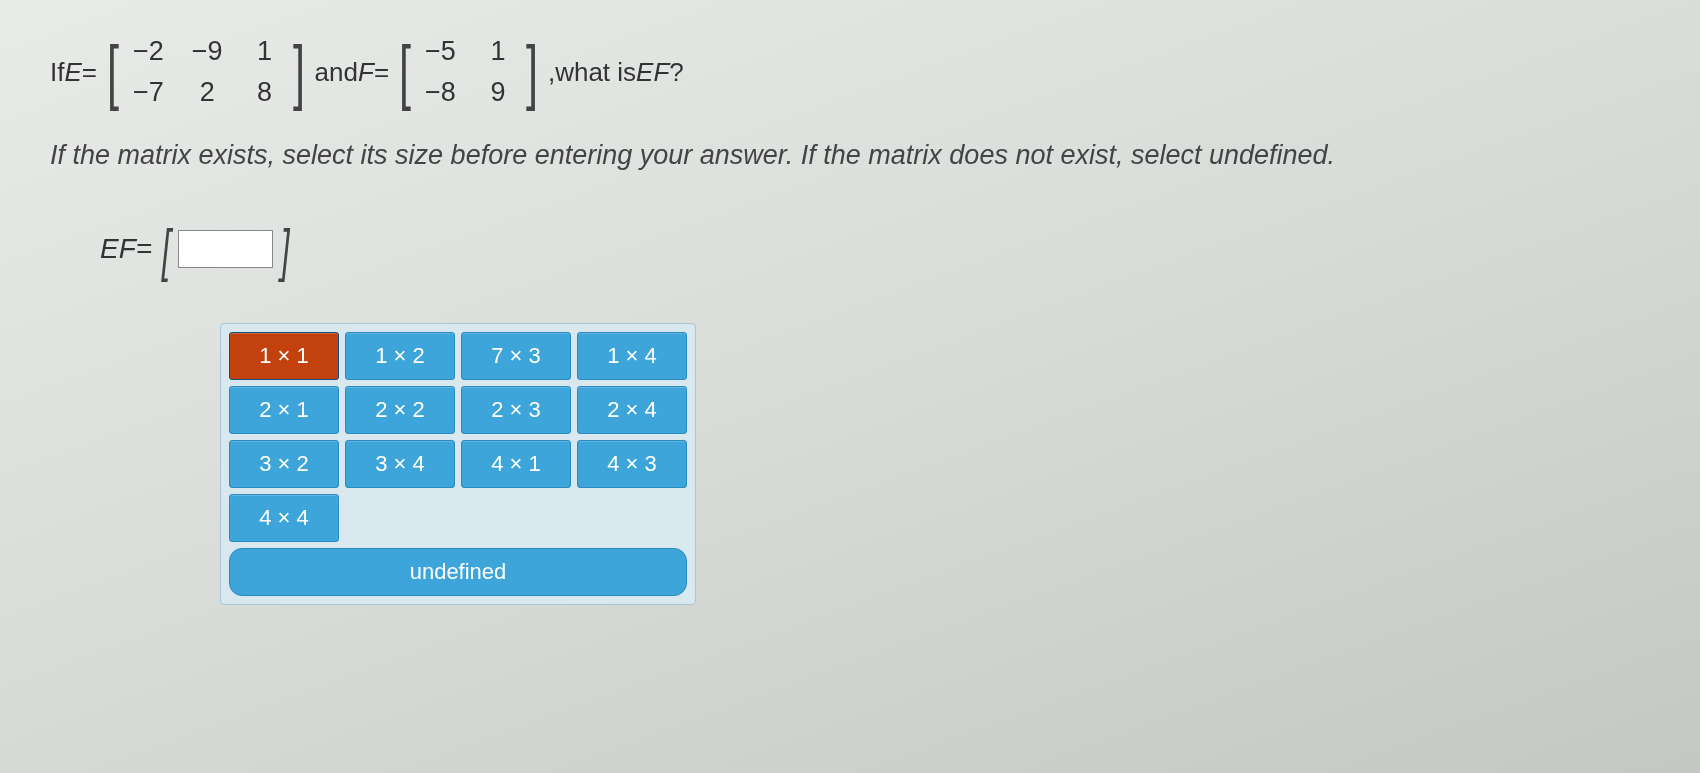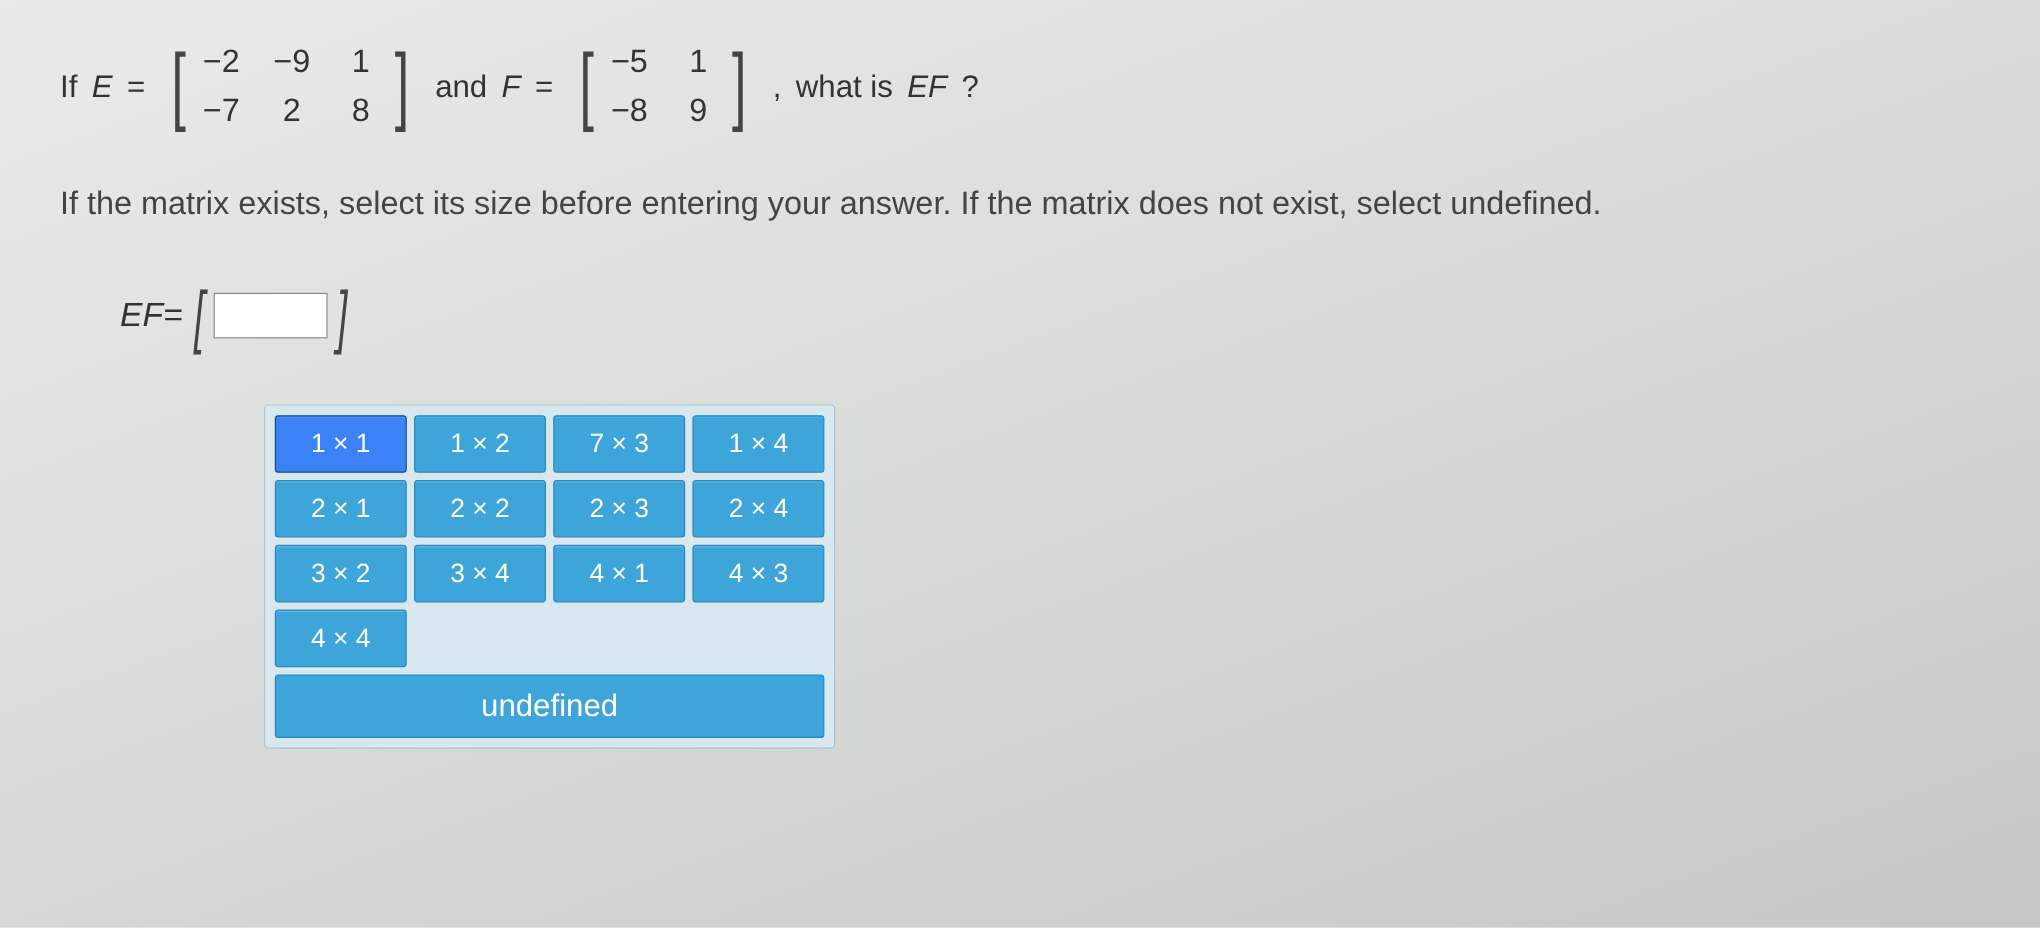--- a/index.html
+++ b/index.html
@@ -12,22 +12,22 @@
       background: linear-gradient(160deg, #e8ebe8 0%, #d8dcd8 50%, #c4c8c4 100%);
       width: 1700px;
       height: 773px;
       padding: 30px 50px;
       color: #333;
       font-size: 26px;
     }
     .problem-line {
       display: flex;
       align-items: center;
-      gap: 12px;
-      margin-bottom: 35px;
+      gap: 0;
+      margin-bottom: 21px;
       flex-wrap: nowrap;
     }
     .matrix {
       display: inline-flex;
       align-items: center;
       margin: 0 6px;
     }
     .bracket {
       font-size: 72px;
       font-weight: 300;
@@ -46,20 +46,21 @@
       grid-template-columns: repeat(3, auto);
     }
     .matrix-2x2 {
       grid-template-columns: repeat(2, auto);
     }
     .matrix-body span {
       text-align: center;
       min-width: 28px;
     }
     .instruction {
+      font-style: italic;
       color: #444;
       margin-bottom: 40px;
       line-height: 1.5;
       font-size: 27px;
     }
     .answer-row {
       display: flex;
       align-items: center;
       margin-left: 50px;
       margin-bottom: 40px;
@@ -103,31 +104,31 @@
       color: #fff;
       border: 1px solid #2a8bbf;
       border-radius: 3px;
       padding: 10px 0;
       text-align: center;
       font-size: 22px;
       cursor: pointer;
       box-shadow: inset 0 1px 0 rgba(255,255,255,0.2);
     }
     .size-btn.selected {
-      background: #3b82f6;
+      background: #c2410c;
       border-color: #0f4f7a;
     }
     .undefined-btn {
       background: #3da5d9;
       color: #fff;
       border: 1px solid #2a8bbf;
-      border-radius: 3px;
+      border-radius: 13px;
       padding: 10px 0;
       text-align: center;
-      font-size: 26px;
+      font-size: 22px;
       cursor: pointer;
       width: 100%;
     }
     .italic-var {
       font-style: italic;
     }
   </style>
 </head>
 <body>
 

